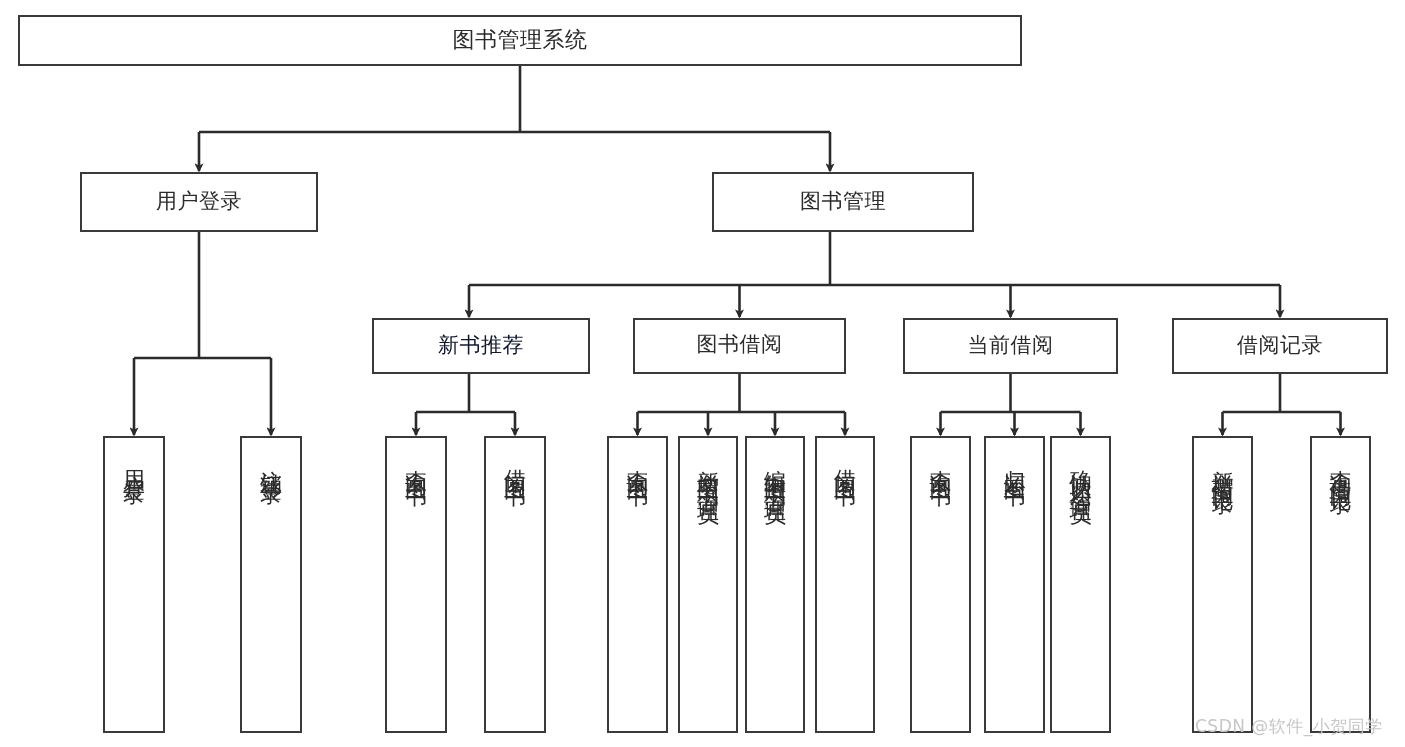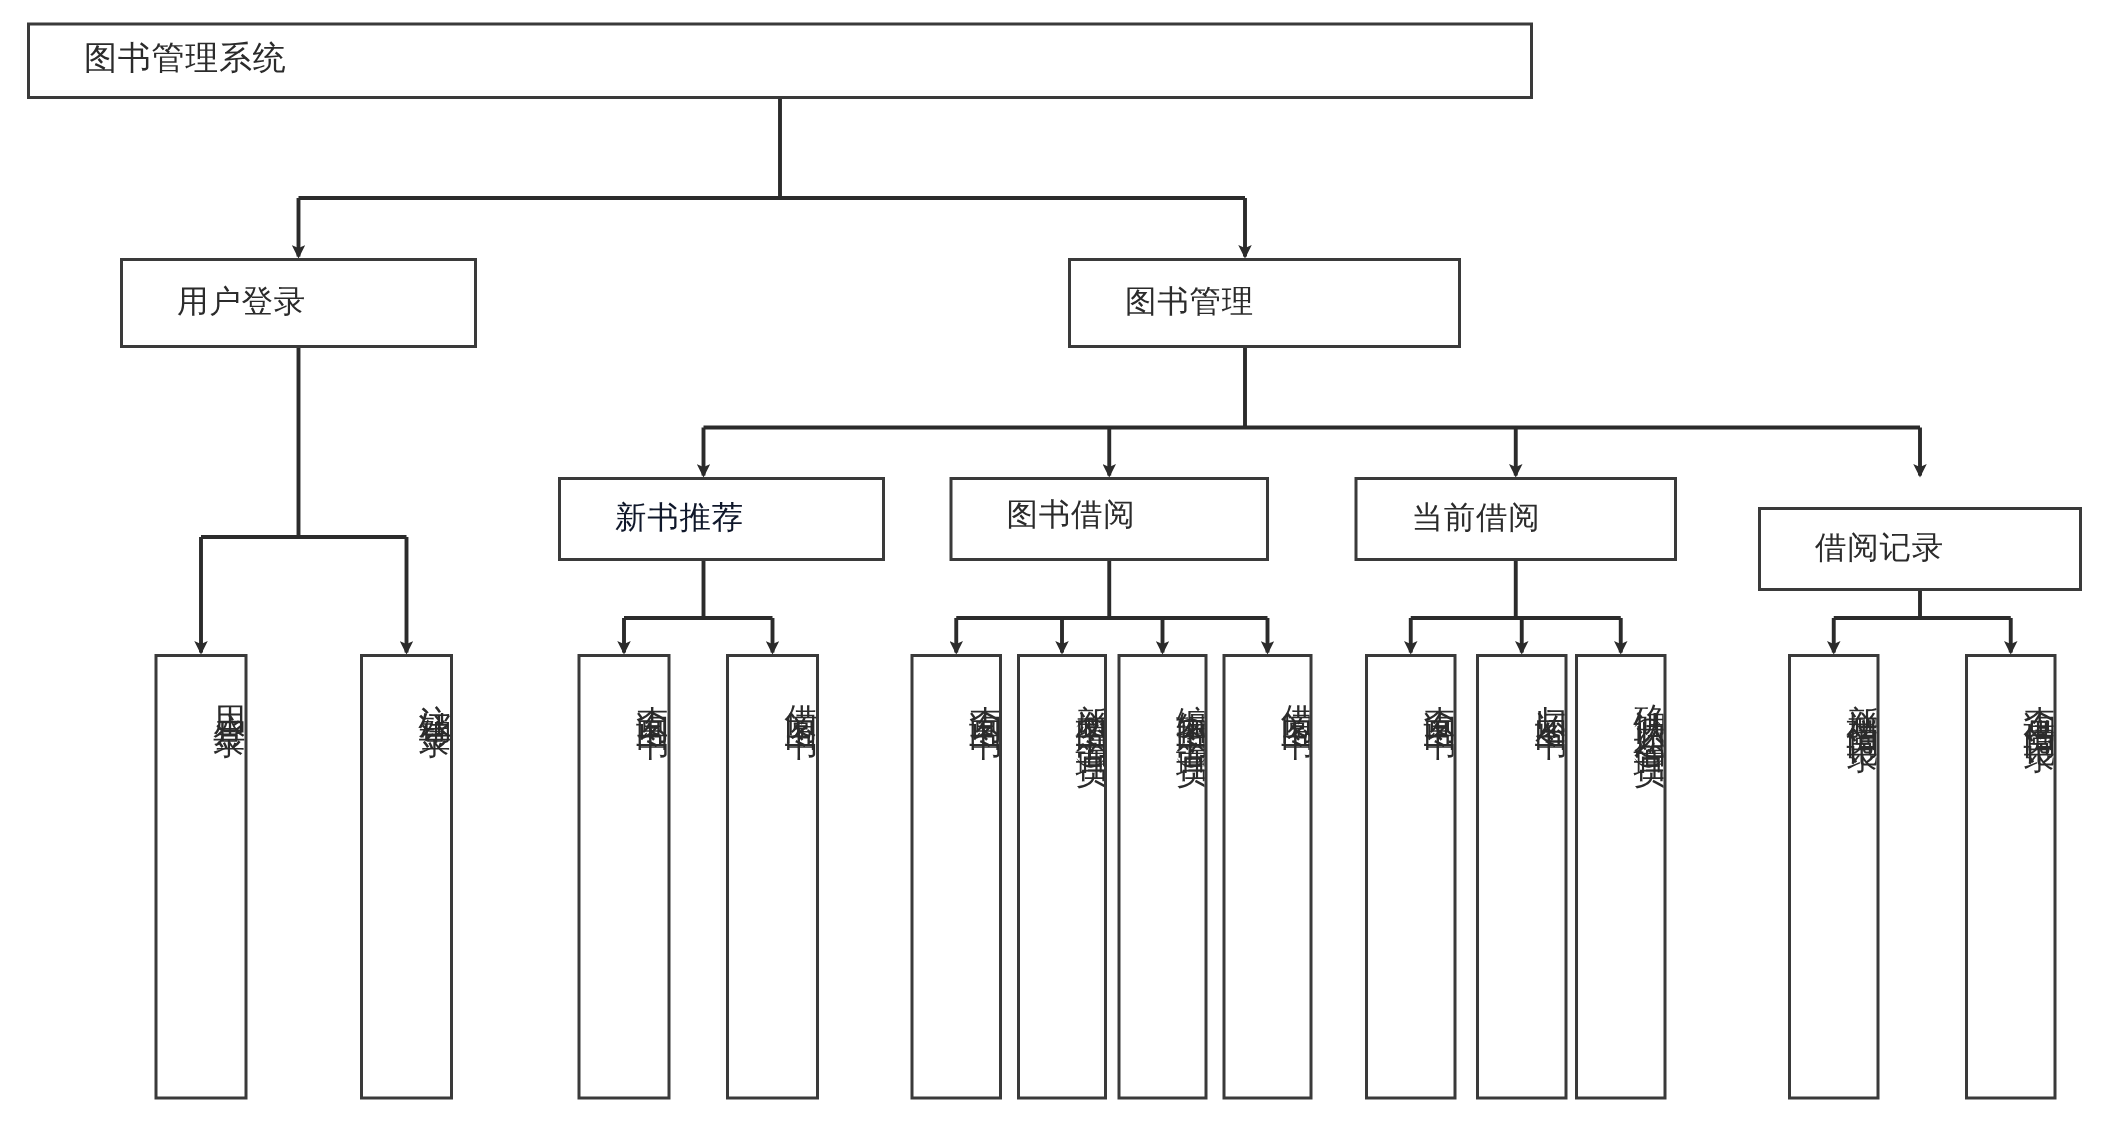--- a/index.html
+++ b/index.html
@@ -26,24 +26,23 @@
     height: 747px;
     pointer-events: none;
   }
   .node {
     position: absolute;
     box-sizing: border-box;
     background: #ffffff;
     border: 2px solid #a16207;
     display: flex;
     align-items: center;
-    justify-content: flex-start;
+    justify-content: center;
     color: #2b2b2b;
     overflow: hidden;
-    padding-left: 36px;
   }
   .node .lbl {
     display: block;
     text-align: center;
     line-height: 1.12;
     letter-spacing: 0.5px;
     white-space: nowrap;
   }
   
   .node.horiz .lbl {
@@ -133,21 +132,21 @@
       </div>
       <div class="node horiz" style="left: 372px; top: 318px; width: 218px; height: 56px; border-color: rgb(58, 58, 58); background: rgb(255, 255, 255); color: #0f172a;">
         <span class="lbl">新书推荐</span>
       </div>
       <div class="node horiz" style="left: 633px; top: 318px; width: 213px; height: 56px; border-color: rgb(58, 58, 58); background: rgb(255, 255, 255); color: rgb(43, 43, 43); font-family: Liberation Mono, monospace;">
         <span class="lbl">图书借阅</span>
       </div>
       <div class="node horiz" style="left: 903px; top: 318px; width: 215px; height: 56px; border-color: rgb(58, 58, 58); background: rgb(255, 255, 255); color: rgb(43, 43, 43);">
         <span class="lbl">当前借阅</span>
       </div>
-      <div class="node horiz" style="left: 1172px; top: 318px; width: 216px; height: 56px; border-color: rgb(58, 58, 58); background: rgb(255, 255, 255); color: rgb(43, 43, 43); margin-top: 20px;">
+      <div class="node horiz" style="left: 1172px; top: 318px; width: 216px; height: 56px; border-color: rgb(58, 58, 58); background: rgb(255, 255, 255); color: rgb(43, 43, 43);">
         <span class="lbl">借阅记录</span>
       </div>
       <div class="node vert" style="left: 103px; top: 436px; width: 62px; height: 297px; border-color: rgb(58, 58, 58); background: rgb(255, 255, 255); color: rgb(43, 43, 43);">
         <span class="lbl">用户登录</span>
       </div>
       <div class="node vert" style="left: 240px; top: 436px; width: 62px; height: 297px; border-color: rgb(58, 58, 58); background: rgb(255, 255, 255); color: rgb(43, 43, 43);">
         <span class="lbl">注销登录</span>
       </div>
       <div class="node vert" style="left: 385px; top: 436px; width: 62px; height: 297px; border-color: rgb(58, 58, 58); background: rgb(255, 255, 255); color: rgb(43, 43, 43);">
         <span class="lbl">查询图书</span>
@@ -177,13 +176,14 @@
         <span class="lbl">确认归还（管理员）</span>
       </div>
       <div class="node vert" style="left: 1192px; top: 436px; width: 61px; height: 297px; border-color: rgb(58, 58, 58); background: rgb(255, 255, 255); color: rgb(43, 43, 43);">
         <span class="lbl">新增借阅记录</span>
       </div>
       <div class="node vert" style="left: 1310px; top: 436px; width: 61px; height: 297px; border-color: rgb(58, 58, 58); background: rgb(255, 255, 255); color: rgb(43, 43, 43);">
         <span class="lbl">查询借阅记录</span>
       </div>
     </div>
 
+  <div class="watermark" style="left: 1195px; top: 715px; color: rgb(199, 199, 199);">CSDN @软件_小贺同学</div>
 </div>
 
 </body></html>

